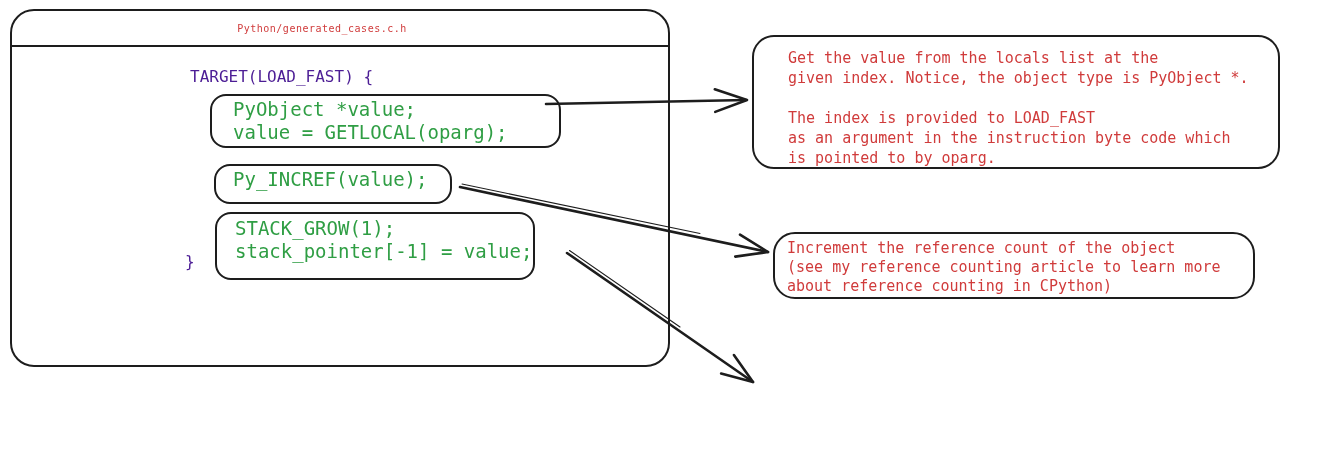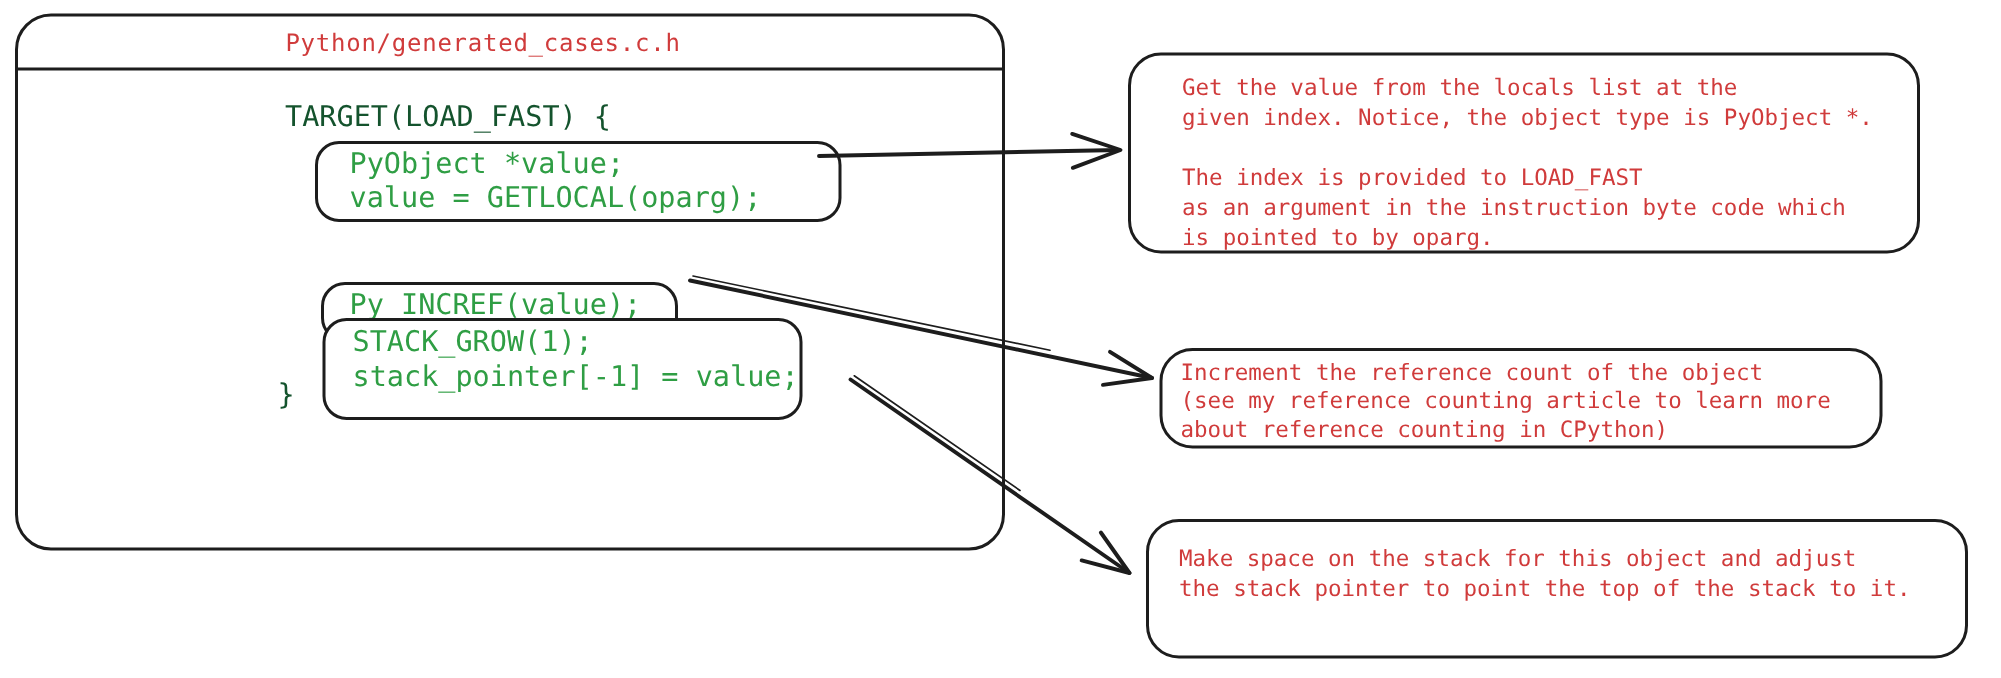--- a/index.html
+++ b/index.html
@@ -20,50 +20,50 @@
     background:#ffffff;
   }
   .title-bar{
     position:absolute;left:0;top:0;right:0;
     height:34px;
     border-bottom:2.5px solid #1d1d1d;
     display:flex;align-items:center;justify-content:center;
   }
   .title{
     color:#d03b3b;
-    font-size:16px;
+    font-size:10px;
     letter-spacing:0.5px;
     transform:translateX(-18px);
     white-space:pre;
   }
   .code-line{
     position:absolute;
-    color:#14532d;
-    font-size:19px;
+    color:#4c1d95;
+    font-size:16px;
     white-space:pre;
   }
   .code-target{left:178px;top:56px;}
   .code-close{left:173px;top:241px;}
   .code-box{
     position:absolute;
     border:2.2px solid #1d1d1d;
     border-radius:16px;
     box-sizing:border-box;
     background:#ffffff;
   }
   .code-box pre{
     margin:0;
     color:#2f9e44;
     font-size:19px;
     line-height:23px;
     font-family:inherit;
     white-space:pre;
   }
   .box-getlocal{left:198px;top:83px;width:351px;height:54px;padding:2px 0 0 21px;}
-  .box-incref  {left:202px;top:153px;width:238px;height:40px;padding:2px 0 0 17px;margin-top:24px;}
+  .box-incref  {left:202px;top:153px;width:238px;height:40px;padding:2px 0 0 17px;}
   .box-stack   {left:203px;top:201px;width:320px;height:68px;padding:3px 0 0 18px;}
   
   .note{
     position:absolute;
     border:2.5px solid #1d1d1d;
     border-radius:22px;
     box-sizing:border-box;
     background:#ffffff;
   }
   .note pre{
@@ -148,18 +148,14 @@
 
   <div class="note note-getlocal">
     <pre>Get the value from the locals list at the
 given index. Notice, the object type is PyObject *.
 
 The index is provided to LOAD_FAST
 as an argument in the instruction byte code which
 is pointed to by oparg.</pre>
   </div>
 
-  <div class="note note-stack">
-    <pre>Make space on the stack for this object and adjust
-the stack pointer to point the top of the stack to it.</pre>
-  </div>
 
 </div>
 
 </body></html>

